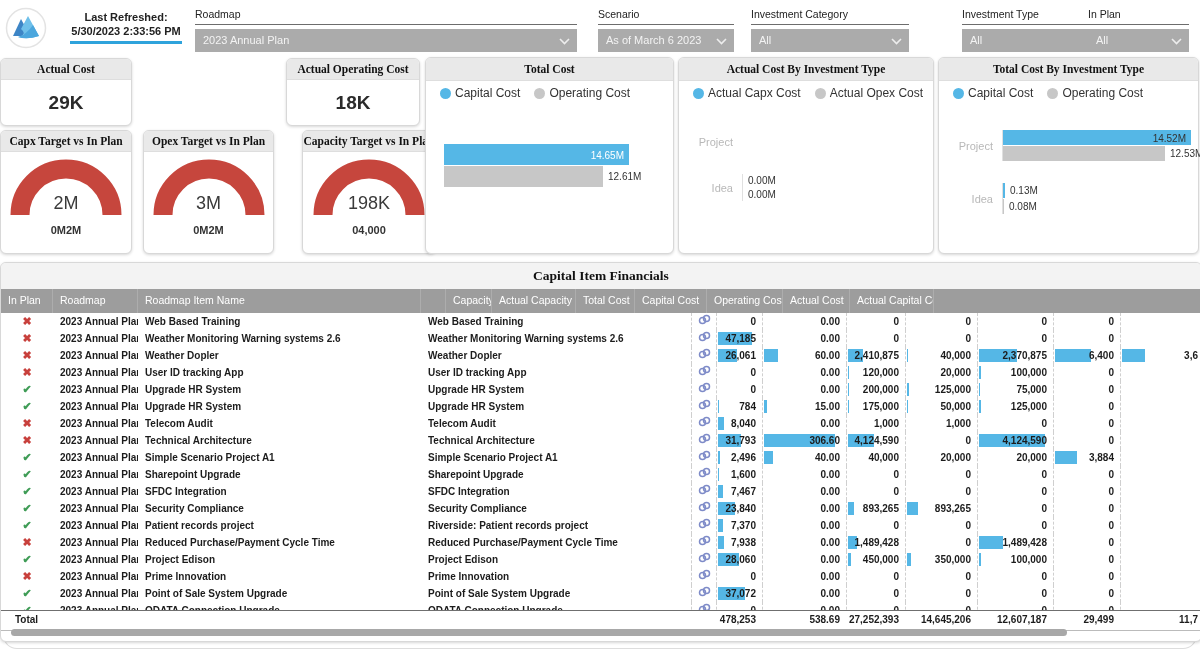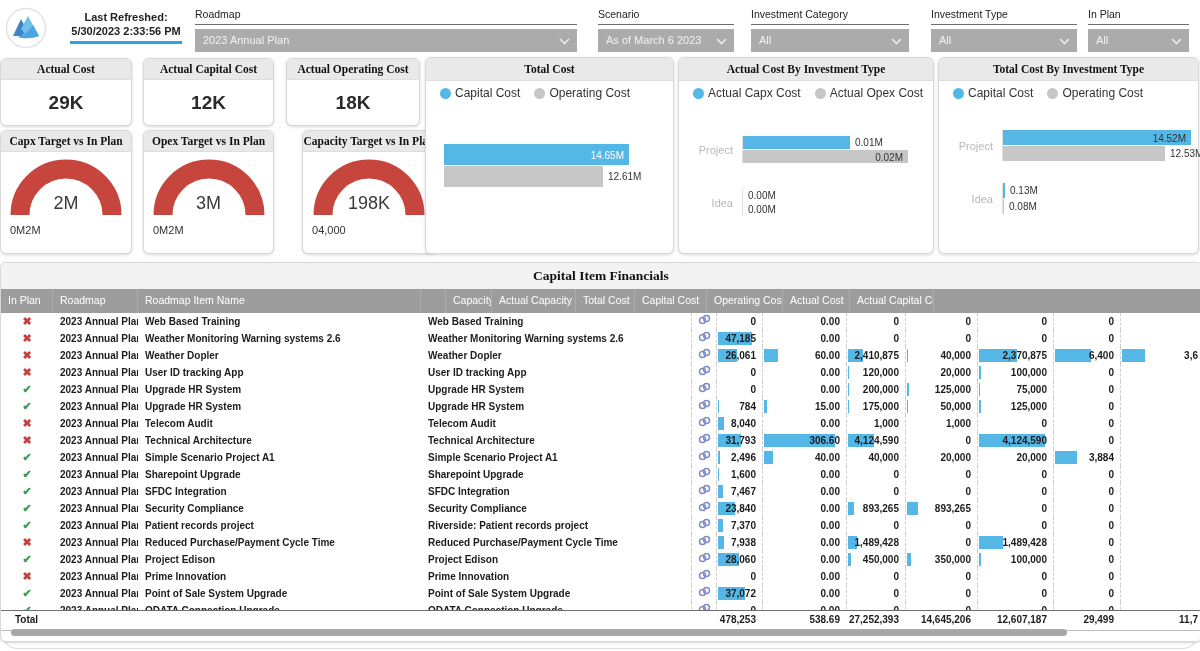--- a/index.html
+++ b/index.html
@@ -21,22 +21,22 @@
   .card{border:1px solid #d8d8d8;border-radius:6px;background:#fff;box-shadow:0 1px 3px rgba(0,0,0,.16)}
   .card-title{background:#e9e9e9;border-bottom:1px solid #dedede;border-radius:5px 5px 0 0;
               text-align:center;font-family:"Liberation Serif",serif;font-weight:700;font-size:11.5px;
               color:#111;height:20px;line-height:20px;overflow:hidden;white-space:nowrap}
   .kpi-value{text-align:center;font-size:19px;font-weight:700;color:#2b2b2b;margin-top:12px}
 
   
   .gauge-svg{position:absolute;left:50%;transform:translateX(-50%);top:24px}
   .gauge-arc{stroke:var(--gauge-red)}
   .gauge-value{position:absolute;left:0;right:0;top:62px;text-align:center;font-size:18px;color:#3a3a3a}
-  .gauge-minmax{position:absolute;left:9px;right:9px;top:93px;display:flex;justify-content:flex-start;
-                font-size:11px;color:#333;font-weight:400}
+  .gauge-minmax{position:absolute;left:9px;right:9px;top:93px;display:flex;justify-content:center;
+                font-size:11px;color:#333;font-weight:700}
 
   
   .legend{position:absolute;left:14px;top:28px;display:flex;gap:14px;font-size:12px;color:#333;align-items:center;white-space:nowrap}
   .legend-item{display:flex;align-items:center;gap:4px}
   .dot{display:inline-block;width:11px;height:11px;border-radius:50%}
   .dot-blue{background:var(--accent-blue)}
   .dot-gray{background:var(--bar-gray)}
   .chart-bars{position:absolute}
   .cgroup{display:flex;align-items:center}
   .cat-label{width:44px;text-align:right;padding-right:9px;font-size:11px;color:#b8b8b8;flex:none}
@@ -113,44 +113,40 @@
     </div>
   </div>
   <div class="abs filter" style="left:751px;top:4px;width:158px">
     <div class="flabel-wrap"><span class="flabel">Investment Category</span></div>
     <div class="fdrop"><span>All</span>
       <svg width="11" height="7" viewBox="0 0 11 7">
           <path d="M1 1 L5.5 5.5 L10 1" stroke="#ededed" stroke-width="1.6" fill="none"></path>
         </svg>
     </div>
   </div>
-  <div class="abs filter" style="left:931px;top:4px;width:146px">
+  <div class="abs filter" style="left:962px;top:4px;width:146px">
     <div class="flabel-wrap"><span class="flabel">Investment Type</span></div>
     <div class="fdrop"><span>All</span>
       <svg width="11" height="7" viewBox="0 0 11 7">
           <path d="M1 1 L5.5 5.5 L10 1" stroke="#ededed" stroke-width="1.6" fill="none"></path>
         </svg>
     </div>
   </div>
   <div class="abs filter" style="left:1088px;top:4px;width:101px">
     <div class="flabel-wrap"><span class="flabel">In Plan</span></div>
     <div class="fdrop"><span>All</span>
       <svg width="11" height="7" viewBox="0 0 11 7">
           <path d="M1 1 L5.5 5.5 L10 1" stroke="#ededed" stroke-width="1.6" fill="none"></path>
         </svg>
     </div>
   </div>
 
   <div class="abs card" style="left:0;top:58px;width:130px;height:66px">
     <div class="card-title">Actual Cost</div>
     <div class="kpi-value">29K</div>
-  </div>
-  <div class="abs card" style="left:143px;top:58px;width:129px;height:66px">
-    <div class="card-title">Actual Capital Cost</div>
-    <div class="kpi-value">12K</div>
   </div>
   <div class="abs card" style="left:286px;top:58px;width:132px;height:66px">
     <div class="card-title">Actual Operating Cost</div>
     <div class="kpi-value">18K</div>
   </div>
 
   <div class="abs card" style="left:0;top:130px;width:130px;height:122px">
     <div class="card-title">Capx Target vs In Plan</div>
     <svg class="gauge-svg" width="118" height="64" viewBox="0 0 118 64">
       <path class="gauge-arc" d="M 13 60 A 46 46 0 0 1 105 60" fill="none" stroke-width="19"></path>
@@ -221,31 +217,20 @@
           <span>Actual Capx Cost</span>
         </span>
       <span class="legend-item">
           <i class="dot dot-gray"></i>
           <span>Actual Opex Cost</span>
         </span>
     </div>
     <div class="chart-bars" id="chart1" style="left:10px;top:78px;right:6px">
         <div class="cgroup" style="margin-bottom: 26px;">
           <div class="cat-label">Project</div>
-          <div class="cbars axised">
-            <div class="cbar-row" style="height: 13px;">
-              <div class="cbar" style="width: 107px; height: 100%; background: rgb(85, 183, 230);"></div>
-              <span class="cbar-label">0.01M</span>
-            </div>
-            <div class="cbar-row" style="height: 13px;">
-              <div class="cbar" style="width: 165px; height: 100%; background: rgb(199, 199, 199);">
-                <span class="cbar-label inside">0.02M</span>
-              </div>
-            </div>
-          </div>
         </div>
         <div class="cgroup" style="margin-bottom: 26px;">
           <div class="cat-label">Idea</div>
           <div class="cbars axised">
             <div class="cbar-row" style="height: 13px;">
               <div class="cbar" style="width: 0px; height: 100%; background: rgb(85, 183, 230);"></div>
               <span class="cbar-label">0.00M</span>
             </div>
             <div class="cbar-row" style="height: 13px;">
               <div class="cbar" style="width: 0px; height: 100%; background: rgb(199, 199, 199);"></div>

